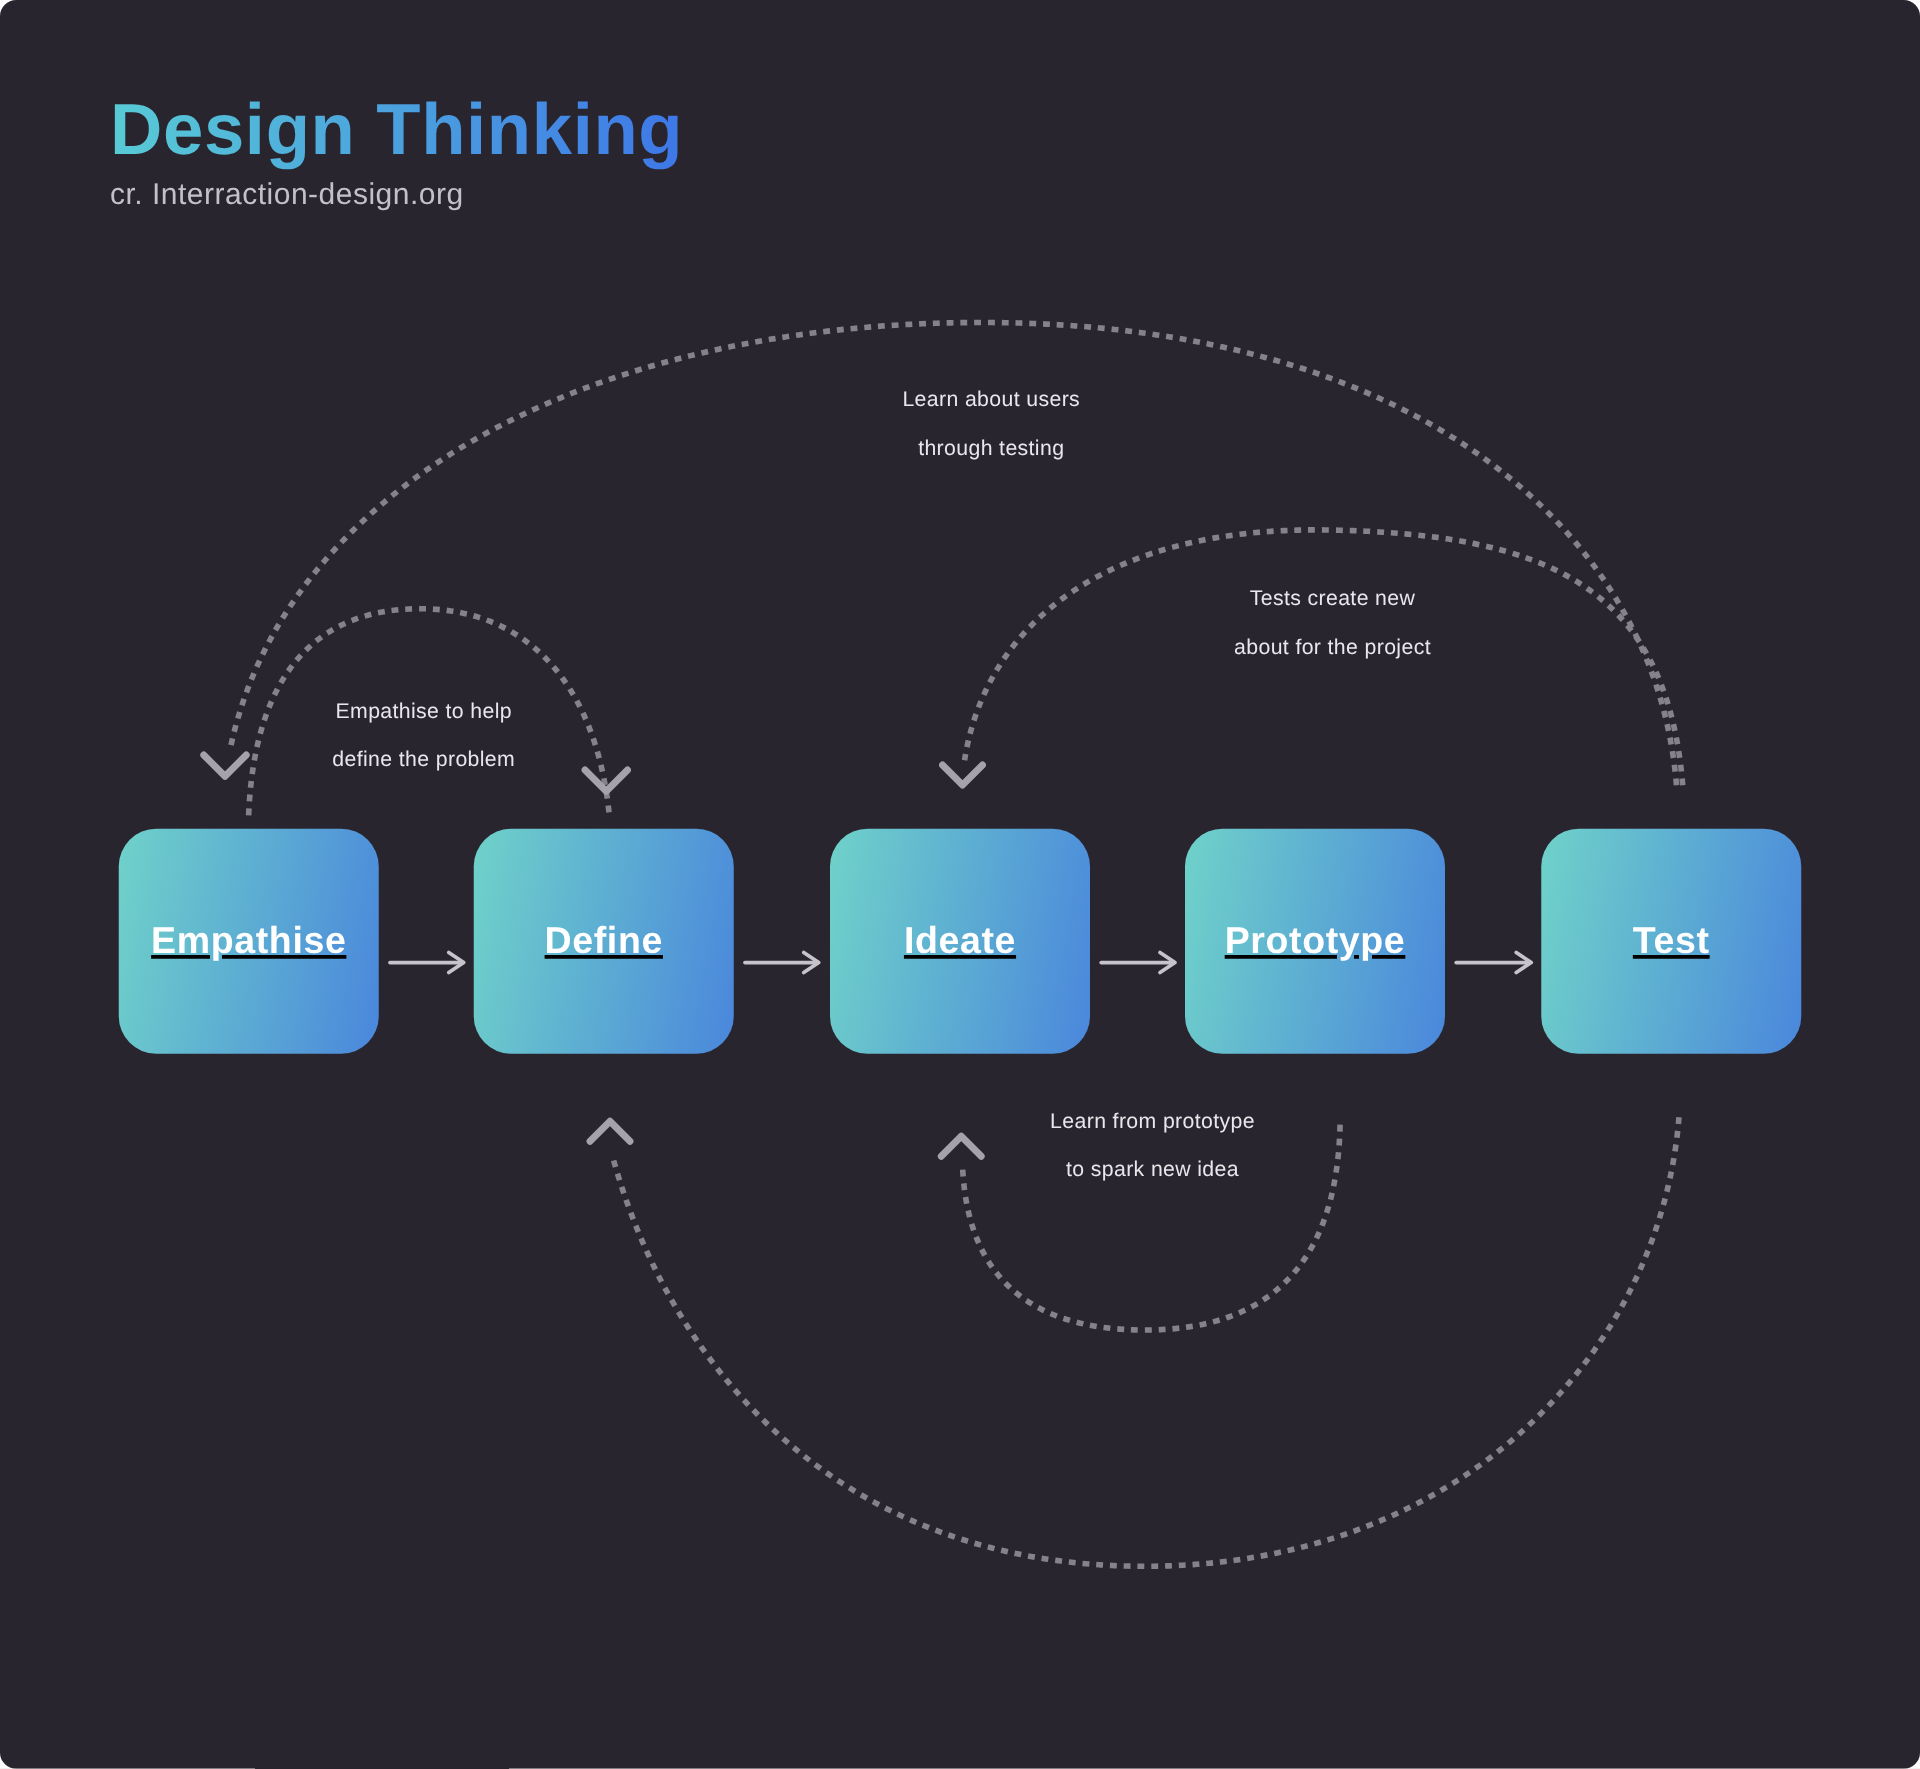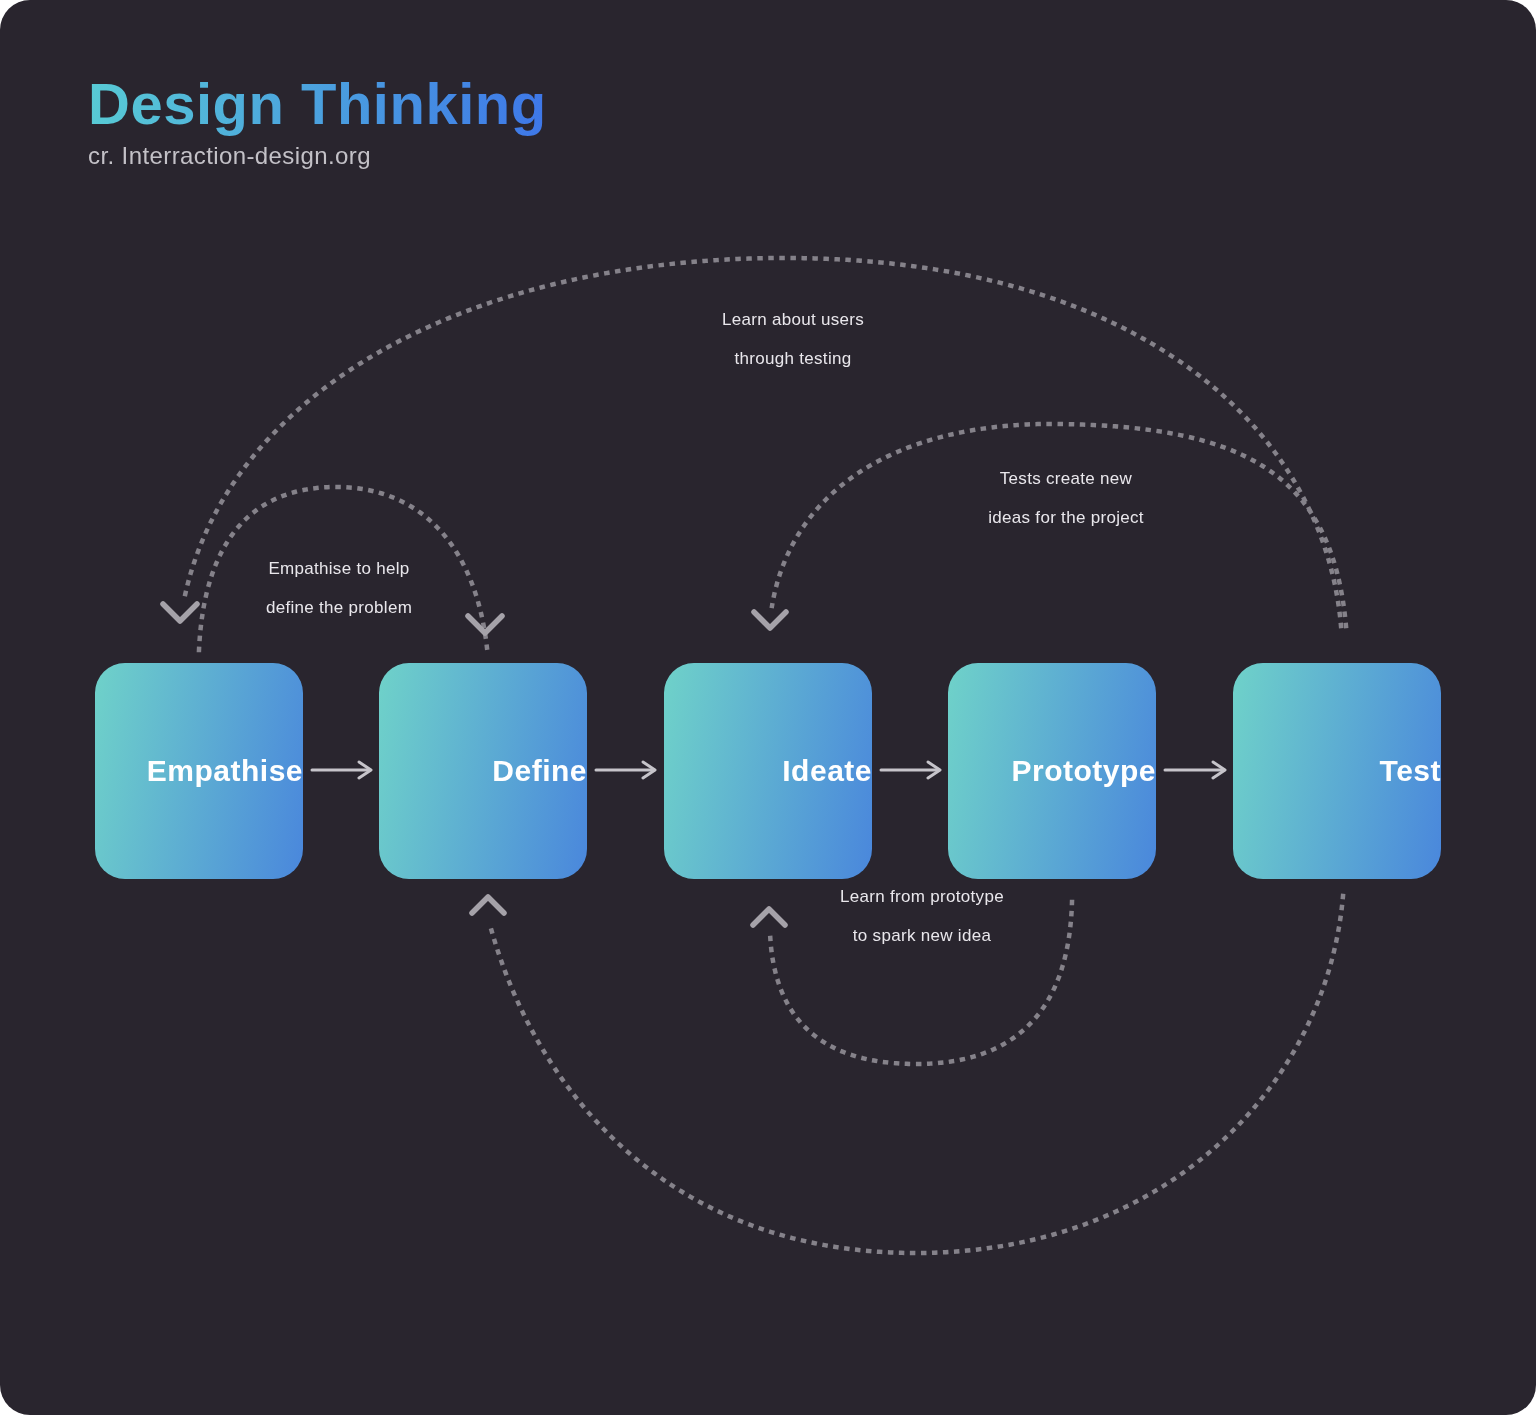--- a/index.html
+++ b/index.html
@@ -6,21 +6,21 @@
     margin: 0;
     padding: 0;
     background: #ffffff;
     font-family: "Liberation Sans", sans-serif;
   }
   .card {
     position: relative;
     width: 1536px;
     height: 1415px;
     background: #29252e;
-    border-radius: 30px;
+    border-radius: 13px;
     overflow: hidden;
   }
   .header {
     position: absolute;
     left: 88px;
     top: 72px;
   }
   .title {
     margin: 0;
     font-size: 58px;
@@ -43,26 +43,27 @@
   }
   svg.diagram-lines {
     position: absolute;
     left: 0;
     top: 0;
   }
   .stage-box {
     position: absolute;
     top: 663px;
     width: 208px;
-    height: 216px;
+    height: 180px;
     border-radius: 30px;
     background: linear-gradient(100deg, #6fd2c9 0%, #4a87dc 100%);
     display: flex;
     align-items: center;
-    justify-content: flex-end;
+    justify-content: center;
+    text-decoration: underline;
   }
   .stage-label {
     color: #ffffff;
     font-size: 30px;
     font-weight: 600;
     letter-spacing: 0.5px;
   }
   .annotation {
     position: absolute;
     transform: translateX(-50%);
@@ -138,20 +139,20 @@
   <div class="annotation" style="left:793px; top:300px">
     <div>Learn about users</div>
     <div>through testing</div>
   </div>
   <div class="annotation" style="left:339px; top:549px">
     <div>Empathise to help</div>
     <div>define the problem</div>
   </div>
   <div class="annotation" style="left:1066px; top:459px">
     <div>Tests create new</div>
-    <div>ideas for the project</div>
+    <div>about for the project</div>
   </div>
   <div class="annotation" style="left:922px; top:877px">
     <div>Learn from prototype</div>
     <div>to spark new idea</div>
   </div>
 
 </div>
 
 </body></html>

